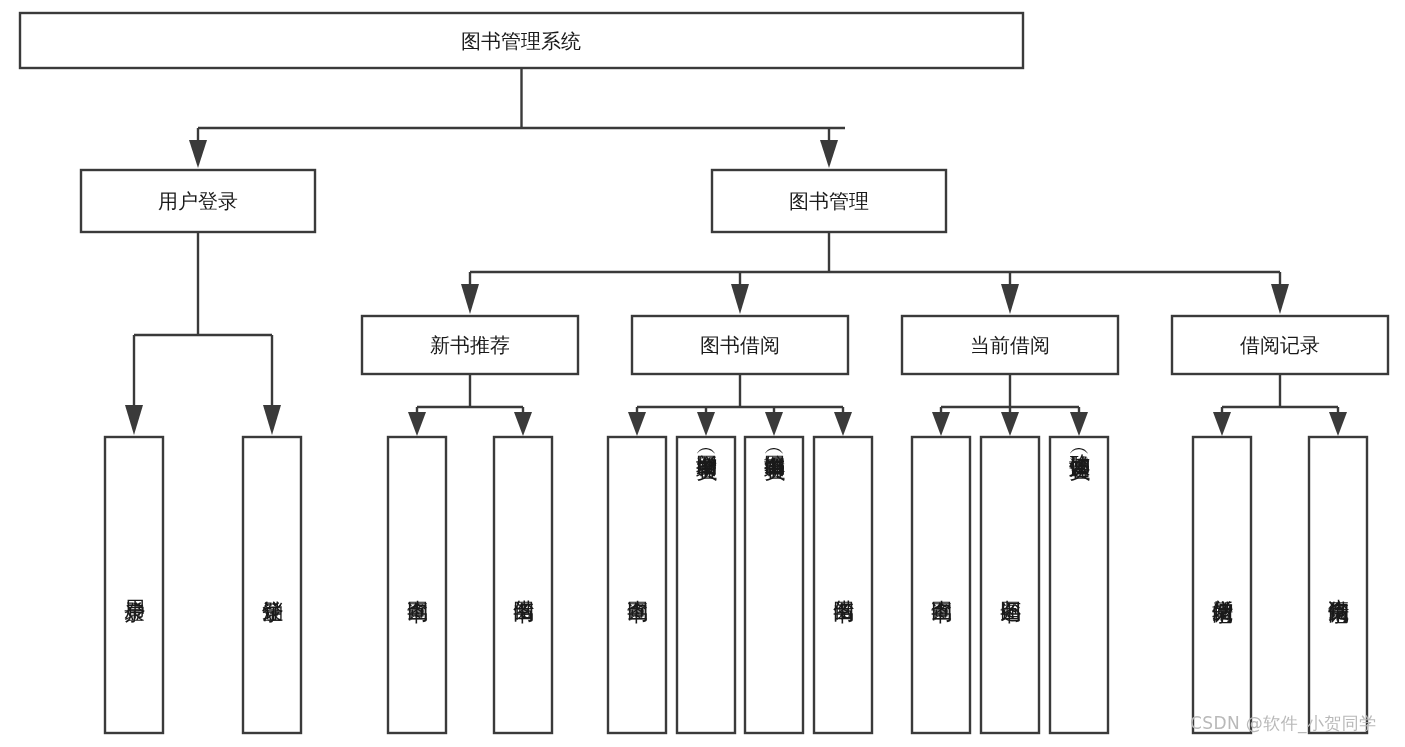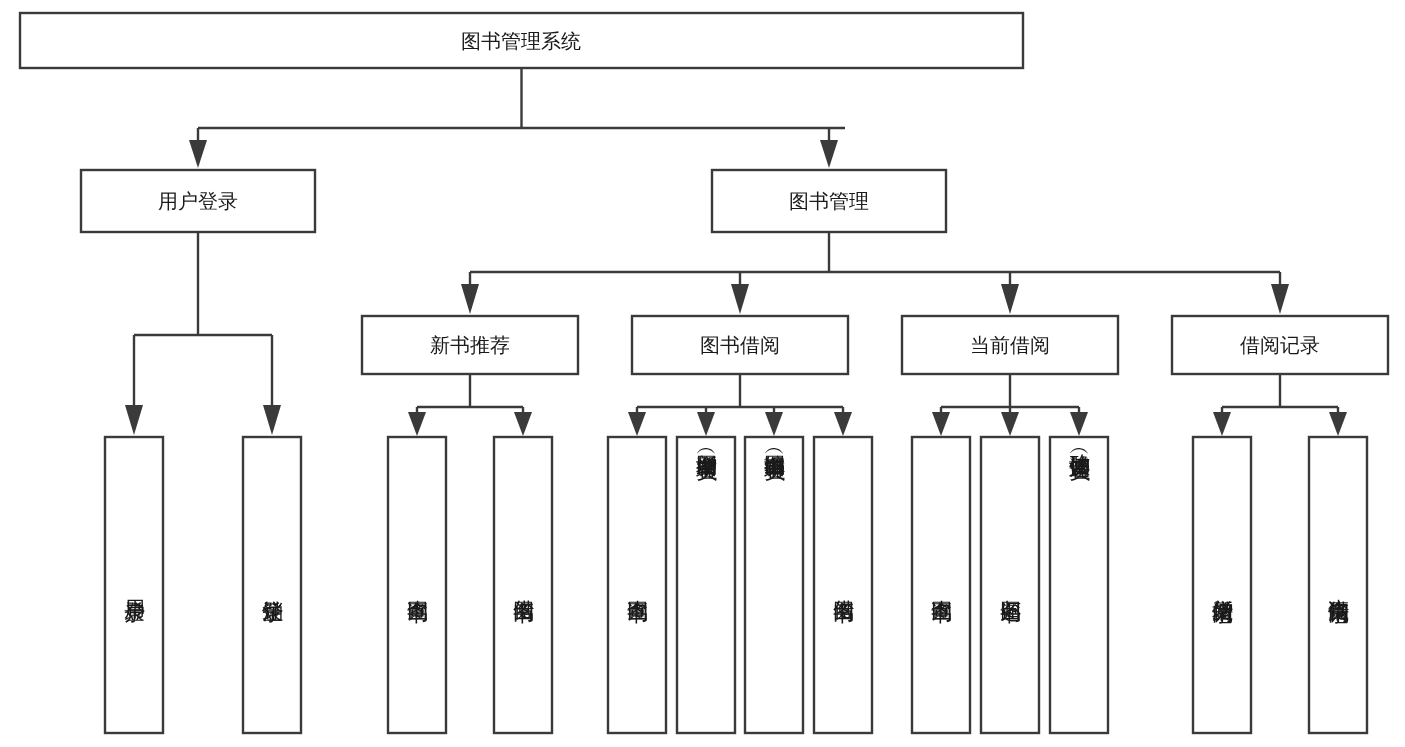--- a/index.html
+++ b/index.html
@@ -241,14 +241,15 @@
   <div class="leaf-label-wrap" style="left:1050px; top:437px; width:58px; height:296px; align-items:flex-start;">
     <span class="leaf-label">确认归还（管理员）</span>
   </div>
   <div class="leaf-label-wrap" style="left:1193px; top:437px; width:58px; height:296px;">
     <span class="leaf-label">新增借阅记录</span>
   </div>
   <div class="leaf-label-wrap" style="left:1309px; top:437px; width:58px; height:296px;">
     <span class="leaf-label">查询借阅记录</span>
   </div>
 
+  <div class="watermark">CSDN @软件_小贺同学</div>
 
 </div>
 
 </body></html>

